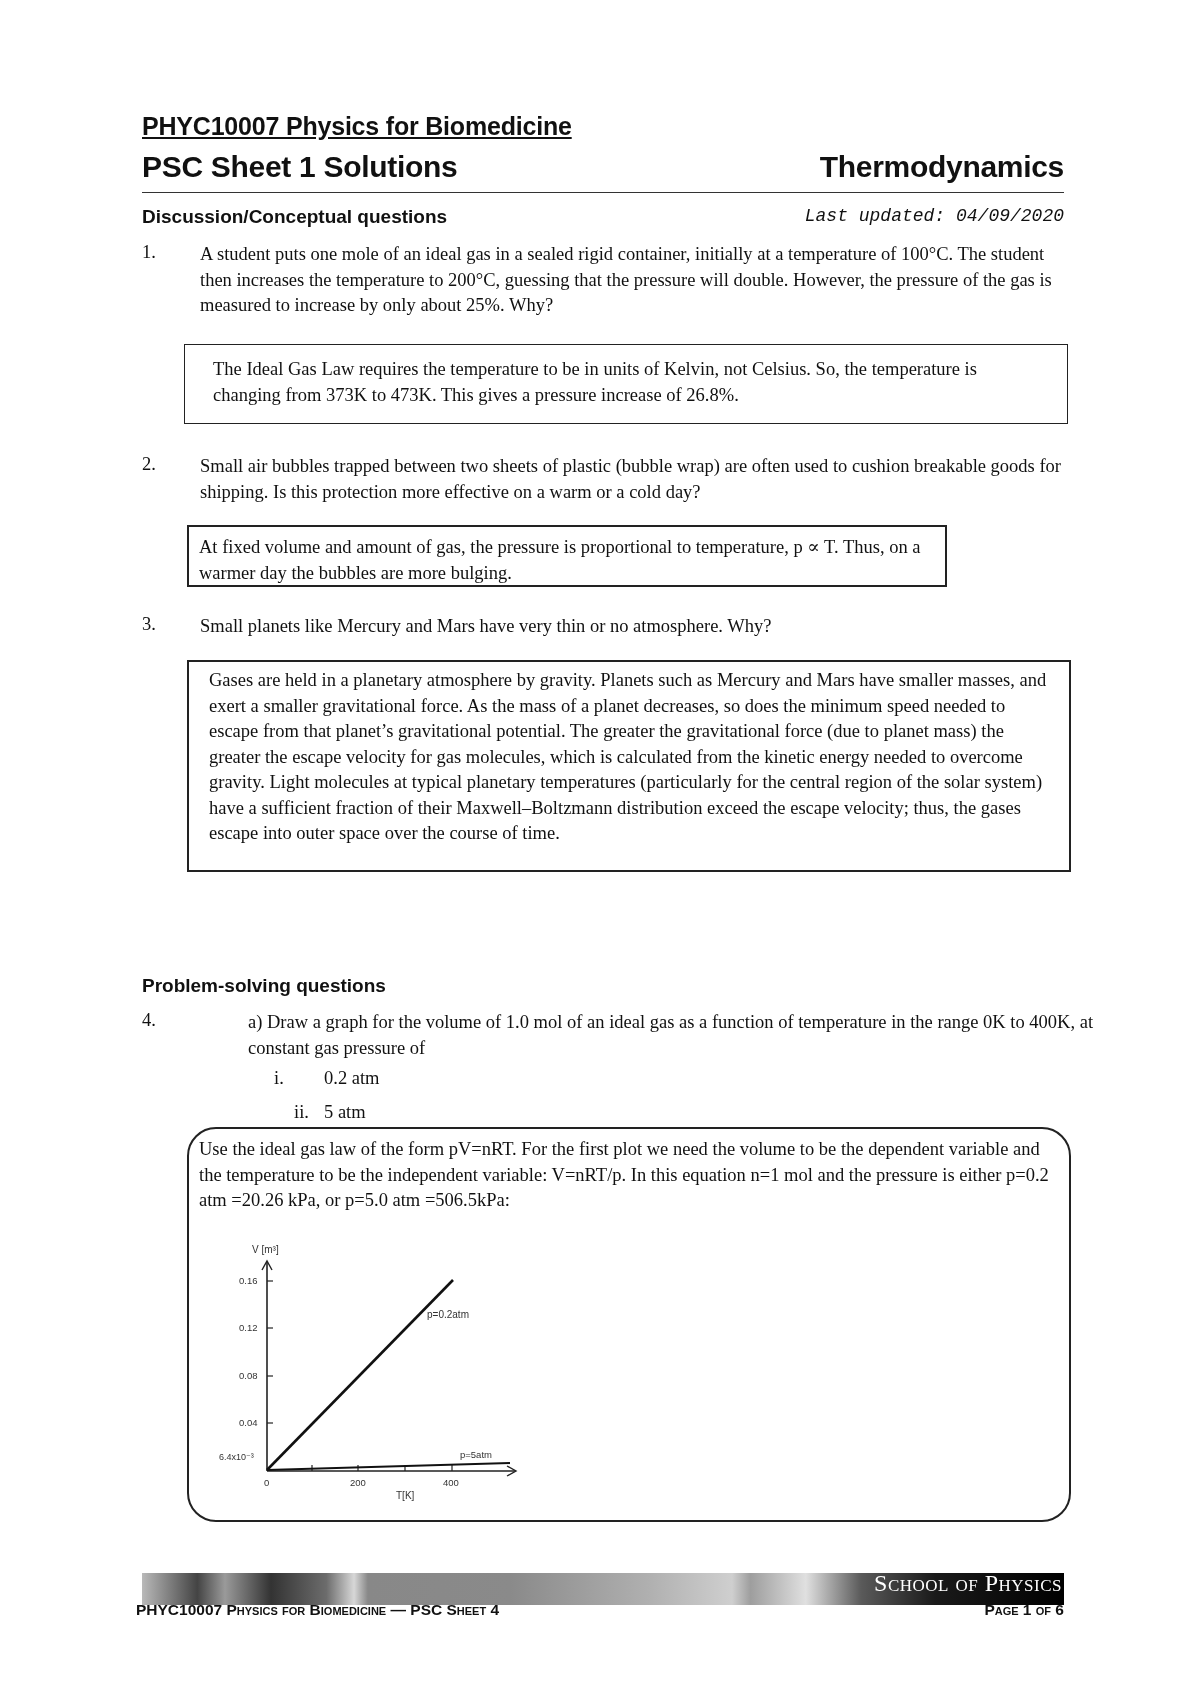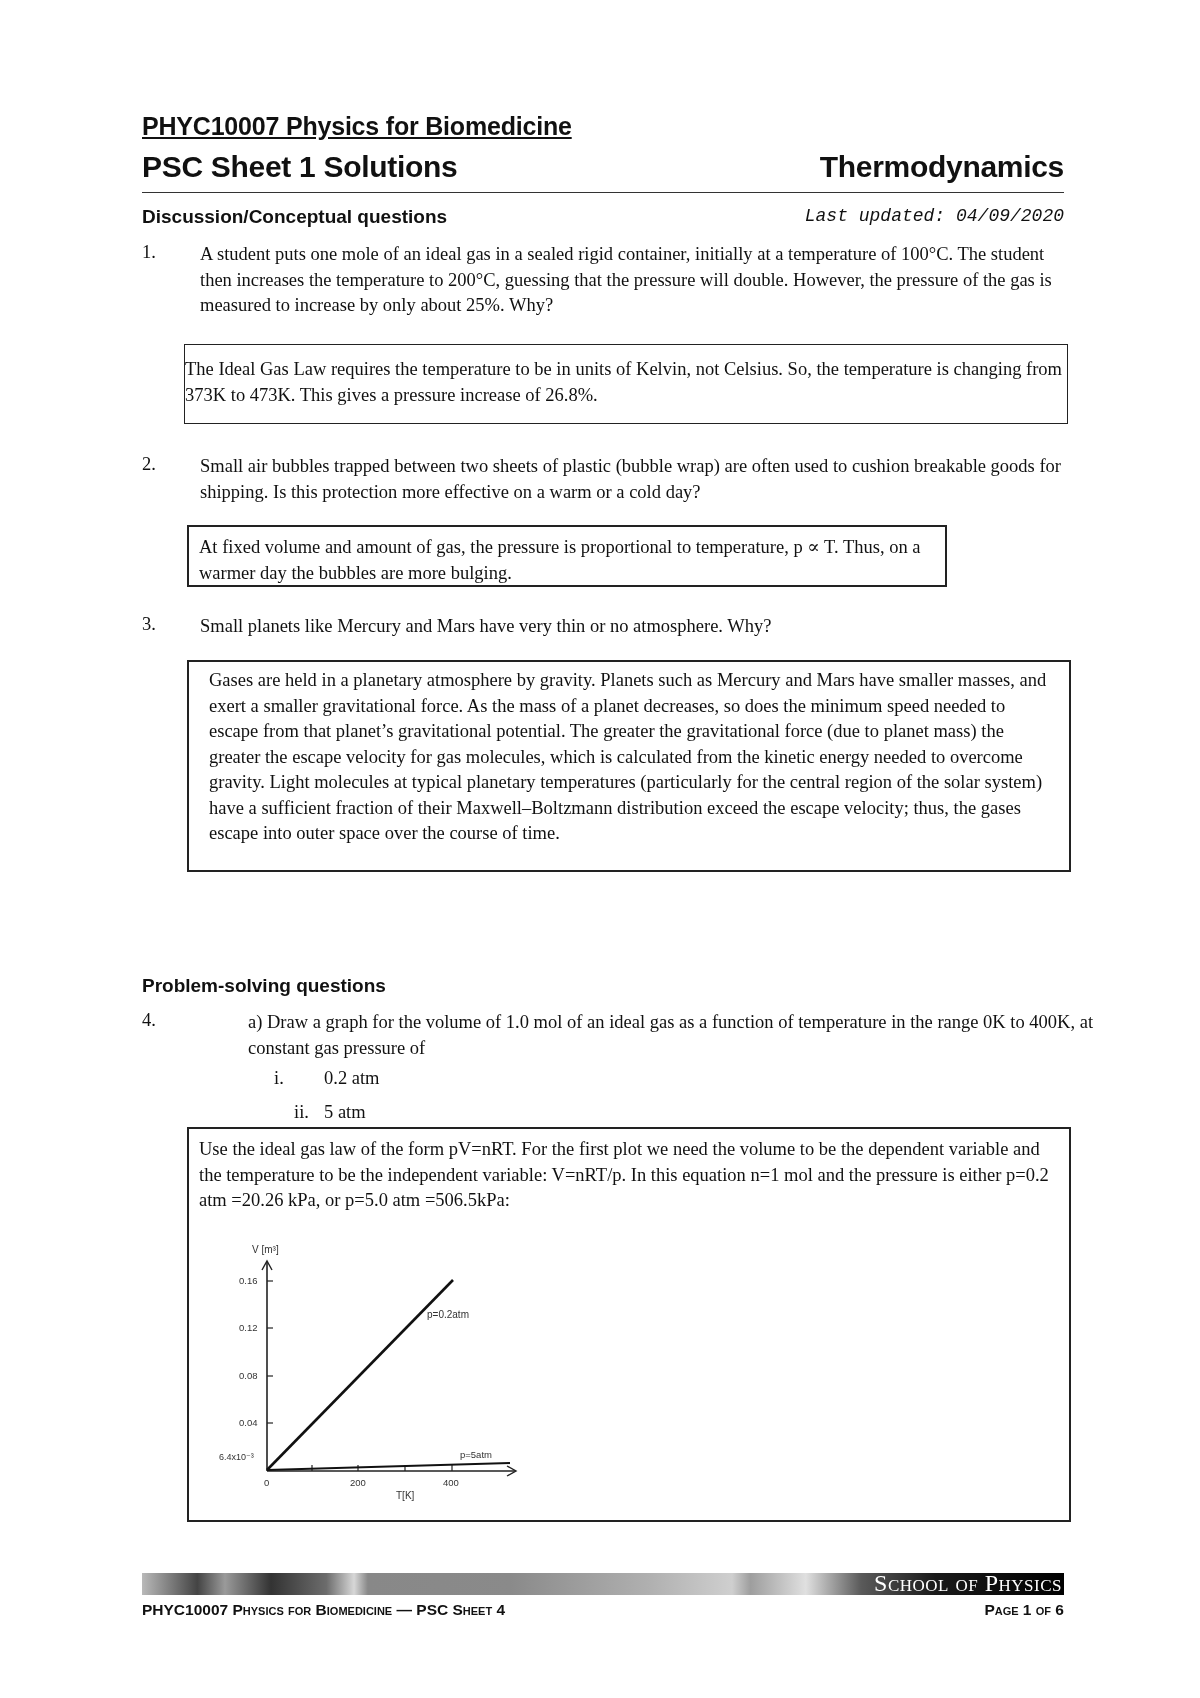--- a/index.html
+++ b/index.html
@@ -10,32 +10,32 @@
   .course-title { position: absolute; left: 142px; top: 112px; font-size: 25px; font-weight: bold; letter-spacing: -0.2px; text-decoration: underline; }
   .sheet-title { position: absolute; left: 142px; top: 150px; font-size: 30px; font-weight: bold; letter-spacing: -0.3px; }
   .topic-title { position: absolute; right: 136px; top: 150px; font-size: 30px; font-weight: bold; letter-spacing: -0.3px; }
   .header-rule { position: absolute; left: 142px; top: 192px; width: 922px; height: 0; border-top: 1.5px solid #333; }
   .section-heading { position: absolute; left: 142px; font-size: 19px; font-weight: bold; }
   .last-updated { position: absolute; right: 136px; top: 206px; font-size: 18px; font-style: italic; font-family: Liberation Mono, monospace; }
 
   .q-num { position: absolute; left: 142px; font-size: 18.5px; }
   .q-text { position: absolute; left: 200px; width: 870px; font-size: 18.5px; line-height: 25.5px; }
 
-  .answer-box { position: absolute; border: 1.5px solid #222; box-sizing: border-box; font-size: 18.5px; line-height: 25.5px; padding: 12px 0; }
+  .answer-box { position: absolute; border: 1.5px solid #222; box-sizing: border-box; font-size: 18.5px; line-height: 25.5px; padding: 12px 28px; }
   .answer-box.thick { border-width: 2.5px; }
   .answer-box p { margin: 0; }
 
   .sub-item { position: absolute; font-size: 18.5px; }
 
   .chart { position: absolute; left: 200px; top: 1230px; width: 360px; height: 290px; }
 
-  .banner { position: absolute; left: 142px; top: 1573px; width: 922px; height: 22px;
+  .banner { position: absolute; left: 142px; top: 1573px; width: 922px; height: 32px;
     background: linear-gradient(90deg, #b9b9b9 0%, #444 6%, #9a9a9a 9%, #333 14%, #6c6c6c 20%, #d7d7d7 23%, #888 24.5%, #8a8a8a 40%, #b0b0b0 55%, #cfcfcf 64%, #9e9e9e 66%, #e0e0e0 72%, #5a5a5a 78%, #1a1a1a 86%, #000 100%); text-align: center; }
   .banner-text { position: absolute; right: 2px; top: -3px; font-size: 24px; color: #fff; letter-spacing: 0.5px; font-variant: small-caps; line-height: 26px; }
-  .footer-left { position: absolute; left: 142px; top: 1601px; font-size: 15.5px; font-weight: bold; font-variant: small-caps; }
+  .footer-left { position: absolute; left: 136px; top: 1601px; font-size: 15.5px; font-weight: bold; font-variant: small-caps; }
   .footer-right { position: absolute; right: 136px; top: 1601px; font-size: 15.5px; font-weight: bold; font-variant: small-caps; }
 </style>
 </head>
 <body>
 
 <div class="course-title sans">PHYC10007 Physics for Biomedicine</div>
 <div class="sheet-title sans">PSC Sheet 1 Solutions</div>
 <div class="topic-title sans">Thermodynamics</div>
 <div class="header-rule"></div>
 
@@ -63,21 +63,21 @@
 <div class="section-heading sans" style="top:975px;">Problem-solving questions</div>
 
 <div class="q-num serif" style="top:1010px;">4.</div>
 <div class="q-text serif" style="top:1010px;margin-left:48px;">a) Draw a graph for the volume of 1.0 mol of an ideal gas as a function of temperature in the range 0K to 400K, at constant gas pressure of</div>
 
 <div class="sub-item serif" style="left:274px; top:1068px;">i.</div>
 <div class="sub-item serif" style="left:324px; top:1068px;">0.2 atm</div>
 <div class="sub-item serif" style="left:272px; top:1102px;margin-left:22px;">ii.</div>
 <div class="sub-item serif" style="left:324px; top:1102px;">5 atm</div>
 
-<div class="answer-box thick serif" style="left:187px; top:1127px; width:884px; height:395px; padding:8px 10px;">
+<div class="answer-box thick serif" style="left:187px; top:1127px; width:884px; height:395px; padding:8px 10px;border-radius:29px;">
   <p>Use the ideal gas law of the form pV=nRT. For the first plot we need the volume to be the dependent variable and the temperature to be the independent variable: V=nRT/p. In this equation n=1 mol and the pressure is either p=0.2 atm =20.26 kPa, or p=5.0 atm =506.5kPa:</p>
 </div>
 
 <svg class="chart" viewBox="200 1230 360 290" width="360" height="290">
   <g font-family="Liberation Sans, DejaVu Sans, sans-serif" fill="#333" font-size="10">
 
     <line x1="267" y1="1471" x2="267" y2="1262" stroke="#222" stroke-width="1.6"></line>
     <polyline points="262,1270 267,1261 272,1270" fill="none" stroke="#222" stroke-width="1.4"></polyline>
 
     <line x1="267" y1="1471" x2="515" y2="1471" stroke="#222" stroke-width="1.6"></line>

